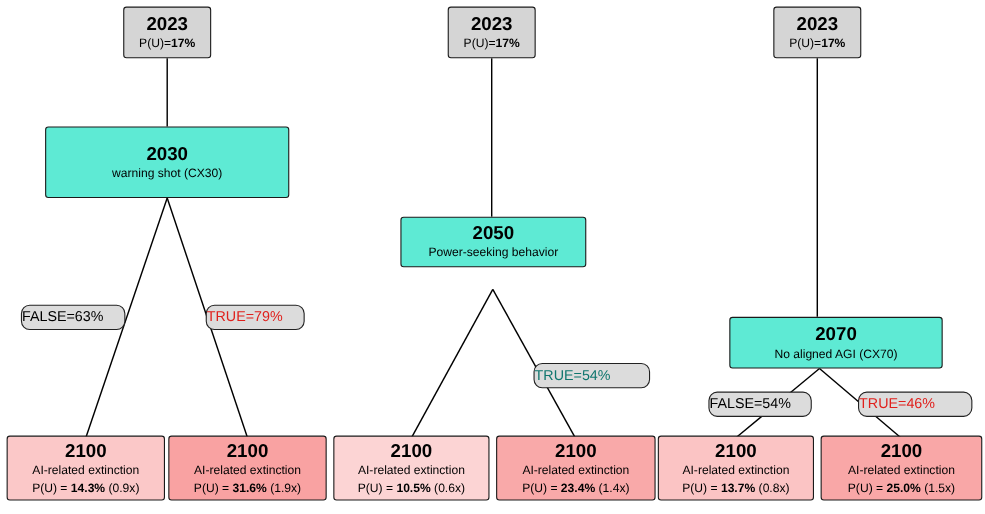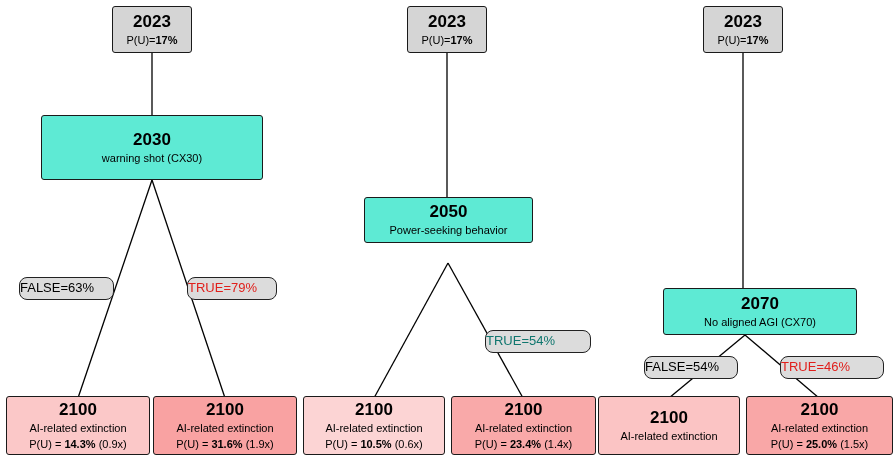--- a/index.html
+++ b/index.html
@@ -114,20 +114,21 @@
     <div class="sub">No aligned AGI (CX70)</div>
     <div class="sub"></div>
   </div>
 
   <div class="pill" style="left:644px;top:356px;width:94px">FALSE=54%</div>
   <div class="pill" style="left: 780px; top: 356px; width: 104px; color: rgb(224, 32, 28);">TRUE=46%</div>
 
   <div class="node" style="left: 598px; top: 396px; width: 142px; height: 59px; background-color: rgb(251, 196, 196);">
     <div class="year">2100</div>
     <div class="sub">AI-related extinction</div>
+    <div class="sub"><span>P(U) = </span><b>13.7%</b><span> (0.8x)</span></div>
   </div>
   <div class="node" style="left: 746px; top: 396px; width: 147px; height: 59px; background-color: rgb(249, 167, 167);">
     <div class="year">2100</div>
     <div class="sub">AI-related extinction</div>
     <div class="sub"><span>P(U) = </span><b>25.0%</b><span> (1.5x)</span></div>
   </div>
 
 </div>
 
 </body></html>

